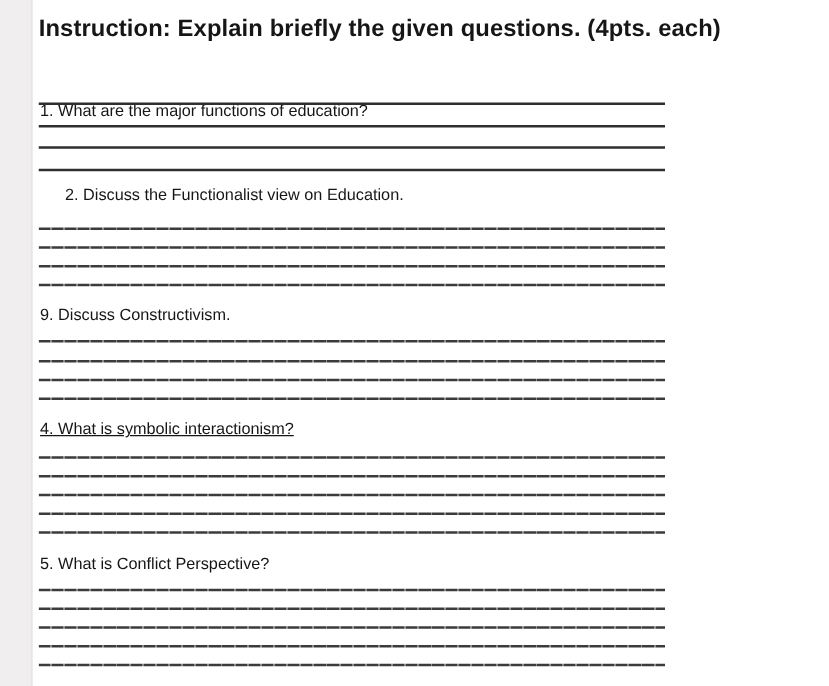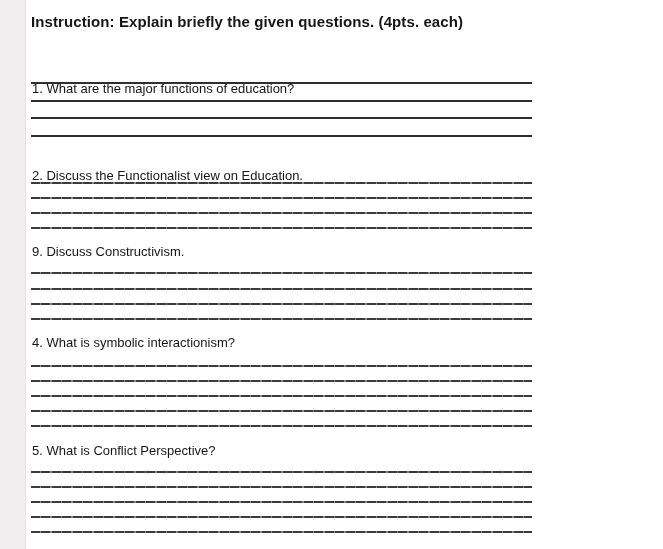--- a/index.html
+++ b/index.html
@@ -15,21 +15,21 @@
     background: var(--page-bg, #ffffff);
   }
   .margin-strip {
     position: absolute; left: 0; top: 0;
     width: 25px; height: 549px;
     background: var(--strip-color, #f1eef0);
     border-right: 1px solid var(--strip-edge, #e3e0e2);
   }
   .instruction {
     position: absolute; left: 31px; top: 13px;
-    font-size: 15px; font-weight: bold;
+    font-size: 19px; font-weight: bold;
     color: var(--text-color, #161616);
     letter-spacing: 0.1px;
     white-space: nowrap;
   }
   .question-label {
     position: absolute; left: 32px;
     font-size: 13px; font-weight: normal;
     color: var(--text-color, #161616);
     white-space: nowrap;
   }
@@ -51,31 +51,31 @@
 
 <div class="page">
   <div class="margin-strip"></div>
   <div class="instruction">Instruction: Explain briefly the given questions. (4pts. each)</div>
   <div id="questions">
       <div class="question-label" style="top: 50px; margin-top: 31px;">1. What are the major functions of education?</div>
       <div class="answer-line solid" style="top: 82px;"></div>
       <div class="answer-line solid" style="top: 100px;"></div>
       <div class="answer-line solid" style="top: 117px;"></div>
       <div class="answer-line solid" style="top: 135px;"></div>
-      <div class="question-label" style="top: 168px;">2. Discuss the Functionalist view on Education.</div>
+      <div class="question-label" style="top: 148px; margin-left: 20px;">2. Discuss the Functionalist view on Education.</div>
       <div class="answer-line" style="top: 182px;"></div>
       <div class="answer-line" style="top: 197px;"></div>
       <div class="answer-line" style="top: 212px;"></div>
       <div class="answer-line" style="top: 227px;"></div>
       <div class="question-label" style="top: 244px;">9. Discuss Constructivism.</div>
       <div class="answer-line" style="top: 272px;"></div>
       <div class="answer-line" style="top: 288px;"></div>
       <div class="answer-line" style="top: 303px;"></div>
       <div class="answer-line" style="top: 318px;"></div>
-      <div class="question-label" style="top: 335px;">4. What is symbolic interactionism?</div>
+      <div class="question-label" style="top: 335px; text-decoration: underline;">4. What is symbolic interactionism?</div>
       <div class="answer-line" style="top: 365px;"></div>
       <div class="answer-line" style="top: 380px;"></div>
       <div class="answer-line" style="top: 395px;"></div>
       <div class="answer-line" style="top: 410px;"></div>
       <div class="answer-line" style="top: 425px;"></div>
       <div class="question-label" style="top: 443px;">5. What is Conflict Perspective?</div>
       <div class="answer-line" style="top: 471px;"></div>
       <div class="answer-line" style="top: 486px;"></div>
       <div class="answer-line" style="top: 501px;"></div>
       <div class="answer-line" style="top: 516px;"></div>

